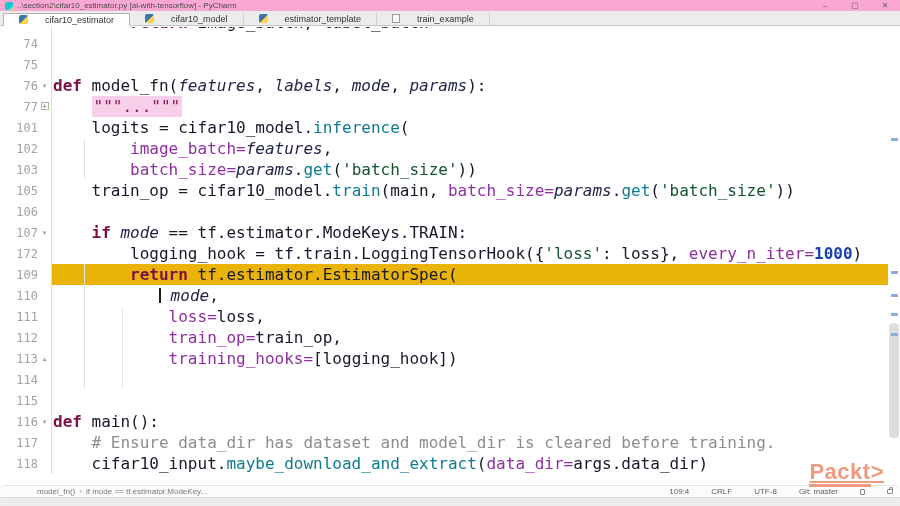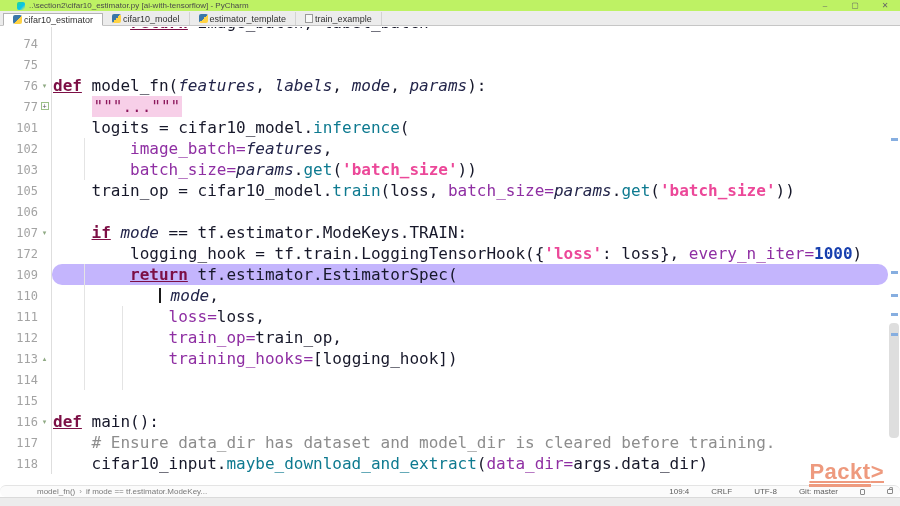--- a/index.html
+++ b/index.html
@@ -1,59 +1,59 @@
 <!DOCTYPE html>
 <html><head>
 <meta charset="utf-8">
 <style>
   * { margin:0; padding:0; box-sizing:border-box; }
   html,body { width:900px; height:506px; overflow:hidden; background:#fff;
               font-family:"Liberation Sans", sans-serif; }
 
   
-  .titlebar { height:12px; background:#bef264; display:flex; align-items:center;
-              padding-left:17px; border-bottom:1px solid #ededed; }
+  .titlebar { height:12px; background:#f9a8d4; display:flex; align-items:center;
+              padding-left:5px; border-bottom:1px solid #ededed; }
   .appicon { width:8px; height:8px; border-radius:2px; flex:none;
              background:linear-gradient(135deg,#21d789 0%,#07c3f2 60%,#fcf84a 100%); }
   .wtitle { font-size:8px; color:#4a4a4a; margin-left:4px; white-space:nowrap; }
   .wctrls { margin-left:auto; display:flex; }
   .wbtn { width:30px; text-align:center; font-size:8px; color:#666; line-height:12px; }
 
   
   .tabbar { height:14px; background:#ececec; border-bottom:1px solid #c6c6c6;
             display:flex; align-items:flex-end; padding-left:3px; }
-  .tab { height:13px; display:flex; align-items:center; gap:2px; padding:0 9px;
+  .tab { height:13px; display:flex; align-items:center; gap:17px; padding:0 15px;
          font-size:9px; color:#333; border-right:1px solid #d2d2d2; background:transparent; }
   .tab.active { background:#fff; border:1px solid #b3b3b3; border-bottom:1px solid #fff;
                 margin-bottom:-1px; }
   .pyicon { width:9px; height:9px; border-radius:2px; flex:none;
             background:linear-gradient(135deg,#3b77a8 0 50%,#ffd345 50% 100%); }
   .txticon { width:8px; height:9px; flex:none; background:#f8f8f8; border:1px solid #9a9a9a; }
 
   
   .editor { position:absolute; top:27px; left:0; right:0; bottom:20px;
             background:#fff; overflow:hidden; }
   .rows { position:absolute; top:-15px; left:0; right:12px; }
   .row { height:21px; display:flex; align-items:center;margin-left:8px; }
   .gutwrap { width:44px; flex:none; height:21px; display:flex; align-items:center;
              border-right:1px solid #dedede; background:#fff; }
   .gut { width:30px; text-align:right; color:#a3a3a3;
          font:12px "DejaVu Sans Mono", monospace; }
   .fold { width:13px; text-align:center; font-size:7px; color:#8faa84; line-height:21px; }
   .foldbox { display:inline-block; width:8px; height:8px; line-height:7px; font-size:7px;
              border:1px solid #9cc088; color:#555; background:#fdfdfd; }
   .codewrap { flex:1; height:21px; display:flex; align-items:center; padding-left:1px; }
-  .codewrap.hl { background:#c4b5fd;border-radius:10px; }
+  .codewrap.hl { background:#eab308; }
   .code { font:16px/21px "DejaVu Sans Mono", monospace; color:#17182a; white-space:pre; }
   .seg-pl { color:#17182a; }
-  .seg-kw { color:#7c0f45; font-weight:bold;text-decoration:underline; }
+  .seg-kw { color:#7c0f45; font-weight:bold; }
   .seg-fn { color:#0e7a90; }
   .seg-pr { color:#23254a; font-style:italic; }
   .seg-na { color:#8f2fa3; }
-  .seg-st { color:#ec4899; font-weight:bold; }
+  .seg-st { color:#14532d; font-weight:normal; }
   .seg-nu { color:#173fae; font-weight:bold; }
   .seg-cm { color:#8d8d8d; }
   .seg-ds { color:#8c185c; background:#f7cfe8; padding:1px 2px; }
   .caret { display:inline-block; width:2px; height:15px; background:#1a1a1a;
            vertical-align:-2px; }
   .guide { position:absolute; width:1px; background:#e4e4e4; }
 
   
   .scrollzone { position:absolute; top:0; right:0; bottom:0; width:12px; background:#fff; }
   .thumb { position:absolute; right:1px; width:10px; background:rgba(0,0,0,0.13);
@@ -187,21 +187,21 @@
         <div class="codewrap">
           <span class="code"><span class="seg-pl">        </span><span class="seg-na">batch_size=</span><span class="seg-pr">params</span><span class="seg-pl">.</span><span class="seg-fn">get</span><span class="seg-pl">(</span><span class="seg-st">'batch_size'</span><span class="seg-pl">))</span></span>
         </div>
       </div>
       <div class="row">
         <div class="gutwrap">
           <span class="gut">105</span>
           <span class="fold"></span>
         </div>
         <div class="codewrap">
-          <span class="code"><span class="seg-pl">    train_op = cifar10_model.</span><span class="seg-fn">train</span><span class="seg-pl">(loss, </span><span class="seg-na">batch_size=</span><span class="seg-pr">params</span><span class="seg-pl">.</span><span class="seg-fn">get</span><span class="seg-pl">(</span><span class="seg-st">'batch_size'</span><span class="seg-pl">))</span></span>
+          <span class="code"><span class="seg-pl">    train_op = cifar10_model.</span><span class="seg-fn">train</span><span class="seg-pl">(main, </span><span class="seg-na">batch_size=</span><span class="seg-pr">params</span><span class="seg-pl">.</span><span class="seg-fn">get</span><span class="seg-pl">(</span><span class="seg-st">'batch_size'</span><span class="seg-pl">))</span></span>
         </div>
       </div>
       <div class="row">
         <div class="gutwrap">
           <span class="gut">106</span>
           <span class="fold"></span>
         </div>
         <div class="codewrap">
           <span class="code"></span>
         </div>

